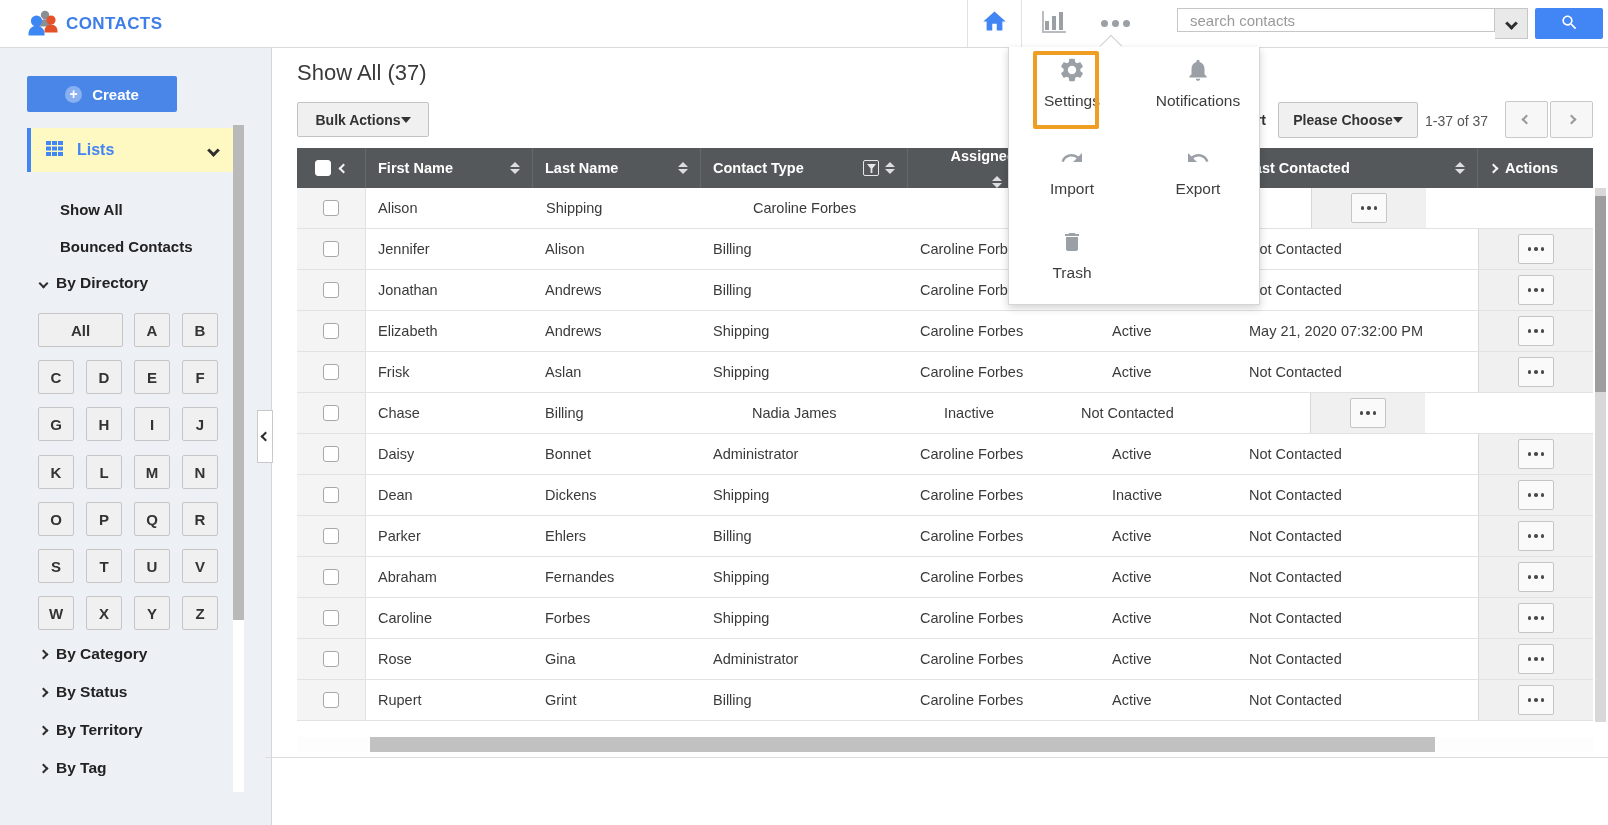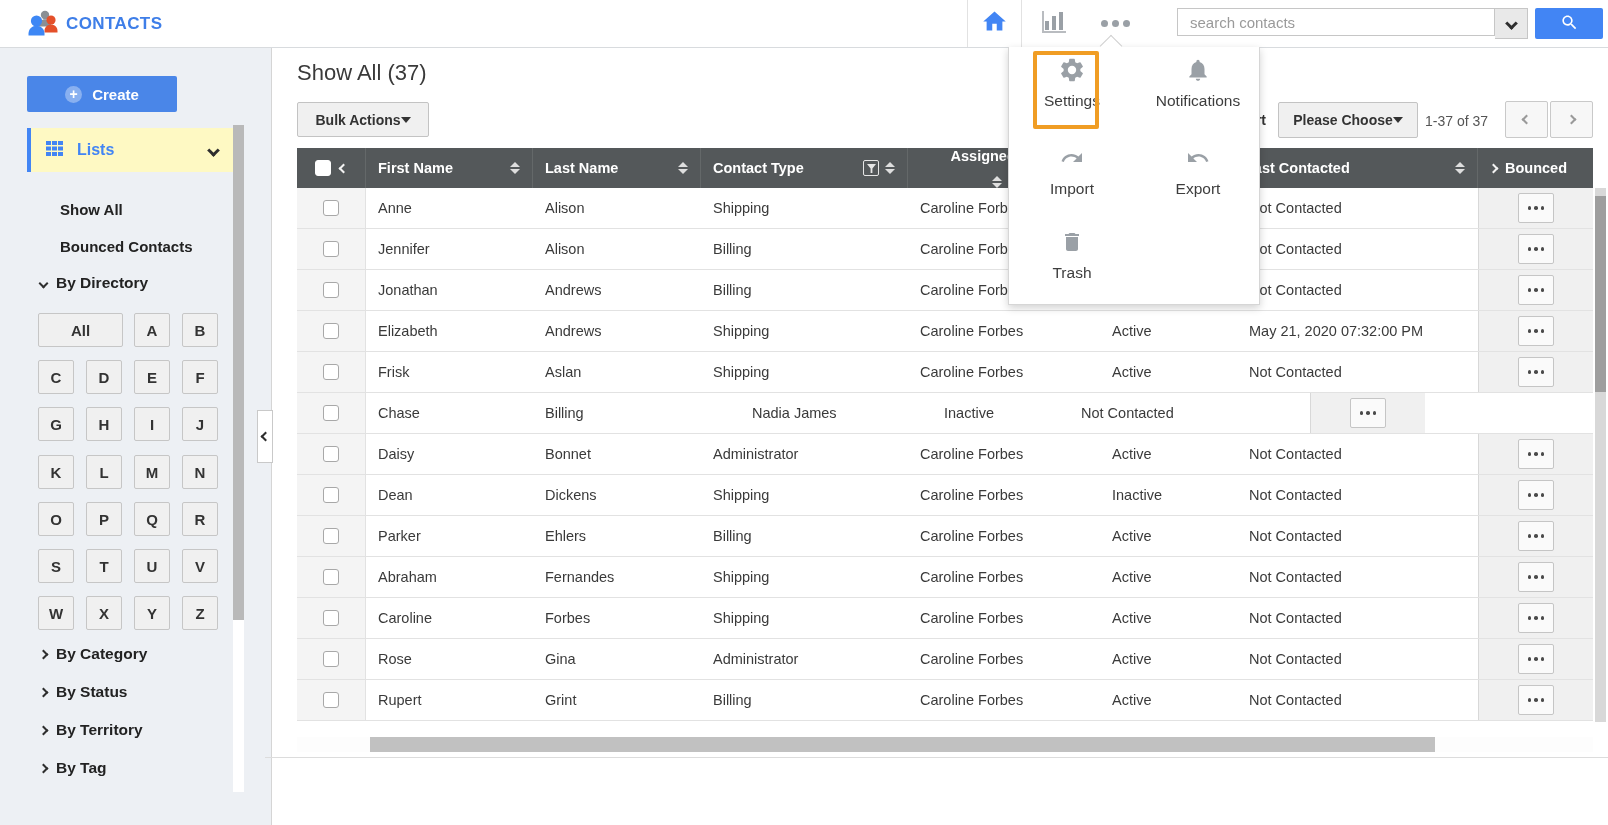--- a/index.html
+++ b/index.html
@@ -13,22 +13,22 @@
   .app-title { position:absolute; left:66px; top:14px; font-size:17px; font-weight:bold;
                color:#3e7ee8; letter-spacing:.4px; }
   .home-btn { position:absolute; left:967px; top:0; width:55px; height:47px;
               border-left:1px solid #e2e2e2; border-right:1px solid #e2e2e2;
               display:flex; align-items:center; justify-content:center; background:#fff; }
   .chart-btn { position:absolute; left:1034px; top:0; width:42px; height:47px;
                display:flex; align-items:center; justify-content:center; }
   .dots-btn { position:absolute; left:1092px; top:0; width:46px; height:47px;
               display:flex; align-items:center; justify-content:center; gap:4px; }
   .dots-btn i { width:7px; height:7px; border-radius:50%; background:#9aa0a6; }
-  .search-input { position:absolute; left:1177px; top:8px; width:318px; height:28px;
-                  border:1px solid #c6c6c6; font-size:15px; padding:3px 12px; color:#444;
+  .search-input { position:absolute; left:1177px; top:8px; width:318px; height:16px;
+                  border:1px solid #c6c6c6; font-size:15px; padding:11px 12px; color:#444;
                   outline:none; background:#fff; }
   .search-input::placeholder { color:#9a9a9a; }
   .search-chevron { position:absolute; left:1495px; top:8px; width:33px; height:31px;
                     background:#e9e9e9; border:1px solid #c6c6c6; border-left:none;
                     display:flex; align-items:center; justify-content:center; }
   .search-btn { position:absolute; left:1535px; top:8px; width:68px; height:31px;
                 background:#4285f4; border:none; border-radius:2px; display:flex;
                 align-items:center; justify-content:center; cursor:pointer; }
 
   
@@ -349,29 +349,28 @@
       <div class="th" style="width: 245px;">
         <span class="lbl">Last Contacted</span>
         <span class="grow"></span>
         <span class="sort">
           <i class="up"></i>
           <i class="dn"></i>
         </span>
       </div>
       <div class="th" style="width: 115px;">
         <span class="chev right small white" style="margin-right: 8px;"></span>
-        <span class="lbl">Bounced</span>
+        <span class="lbl">Actions</span>
       </div>
     </div>
   <div id="tbody">
       <div class="trow">
         <div class="td cell-select" style="width: 69px;">
           <div class="checkbox"></div>
         </div>
-        <div class="td" style="width: 167px;">Anne</div>
         <div class="td" style="width: 168px;">Alison</div>
         <div class="td" style="width: 207px;">Shipping</div>
         <div class="td" style="width: 172px;">Caroline Forbes</div>
         <div class="td cell-status" style="width: 153px;"></div>
         <div class="td cell-lastc" style="width: 245px;">Not Contacted</div>
         <div class="td cell-actions" style="width: 115px;">
           <div class="dots-button">
             <i></i>
             <i></i>
             <i></i>

